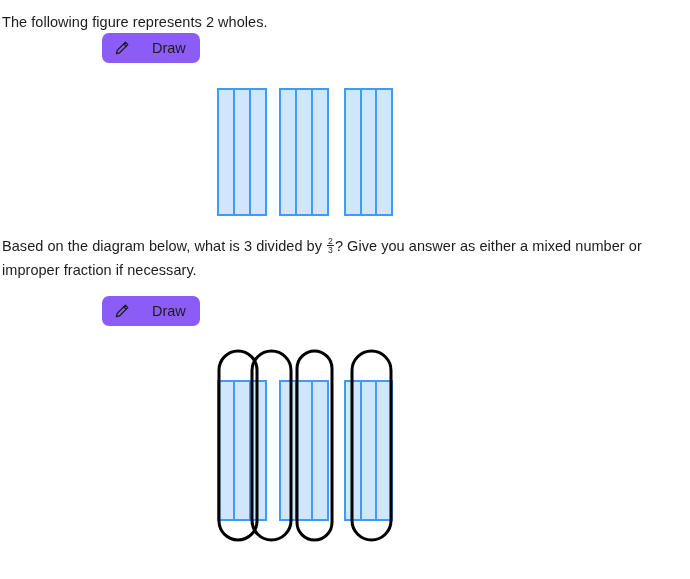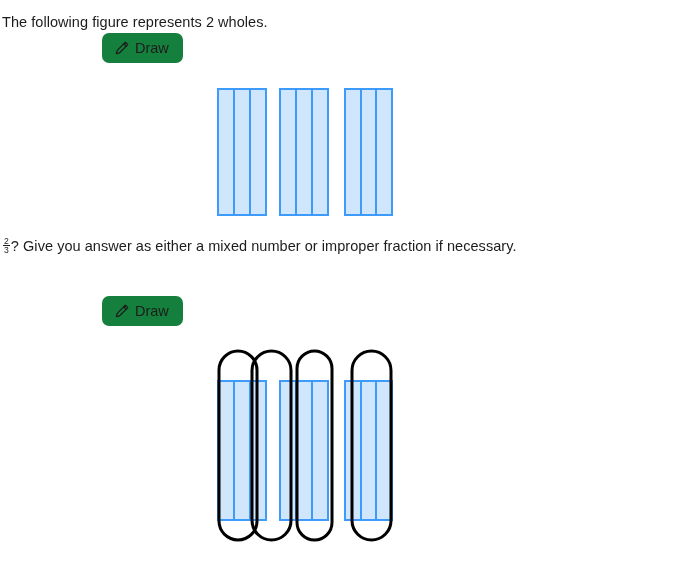--- a/index.html
+++ b/index.html
@@ -36,22 +36,22 @@
     line-height: 1.02;
     margin: 0 1px;
   }
   .frac .num { display: block; padding: 0 1px; }
   .frac .den { display: block; padding: 0 1px; border-top: 1px solid #1c1c1c; }
 
   .draw-btn {
     position: absolute;
     display: flex;
     align-items: center;
-    gap: 5px;
-    background: #15803d;
+    gap: 22px;
+    background: #8b5cf6;
     border: none;
     border-radius: 7px;
     padding: 7px 14px 7px 12px;
     font-family: "Liberation Sans", sans-serif;
     font-size: 14.5px;
     color: #1c1c1c;
     cursor: pointer;
   }
   #draw-btn-one  { left: 102px; top: 33px; }
   #draw-btn-two  { left: 102px; top: 296px; }
@@ -92,21 +92,21 @@
     <line x1="296" y1="89" x2="296" y2="215" stroke="#3d9bfc" stroke-width="2"></line>
     <line x1="312" y1="89" x2="312" y2="215" stroke="#3d9bfc" stroke-width="2"></line>
   </g>
   <g>
     <rect x="345" y="89" width="47" height="126" fill="#cfe6fd" stroke="#3d9bfc" stroke-width="2"></rect>
     <line x1="361" y1="89" x2="361" y2="215" stroke="#3d9bfc" stroke-width="2"></line>
     <line x1="376" y1="89" x2="376" y2="215" stroke="#3d9bfc" stroke-width="2"></line>
   </g>
 </svg>
 
-<div class="prompt" id="prompt-two"><span class="frac"><span class="num">2</span><span class="den">3</span></span><span>? Give you answer as either a mixed number or improper fraction if necessary.</span></div>
+<div class="prompt" id="prompt-two"><span>Based on the diagram below, what is 3 divided by </span><span class="frac"><span class="num">2</span><span class="den">3</span></span><span>? Give you answer as either a mixed number or improper fraction if necessary.</span></div>
 
 <button class="draw-btn" id="draw-btn-two">
   <span class="pencil">
     <svg viewBox="0 0 16 16" width="16" height="16" aria-hidden="true">
       <g fill="none" stroke="#1c1c1c" stroke-width="1.25" stroke-linecap="round" stroke-linejoin="round">
         <path d="M11.4 2.2 L13.8 4.6 L5.6 12.8 L2.4 13.6 L3.2 10.4 Z"></path>
         <path d="M9.7 3.9 L12.1 6.3"></path>
       </g>
     </svg>
   </span>

